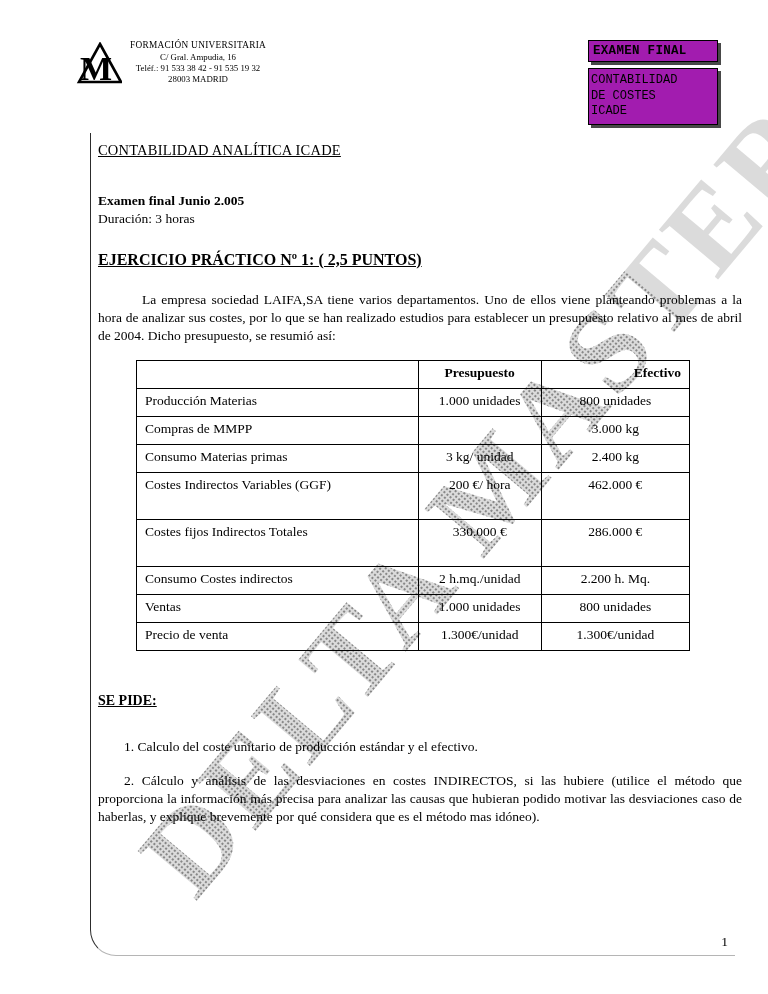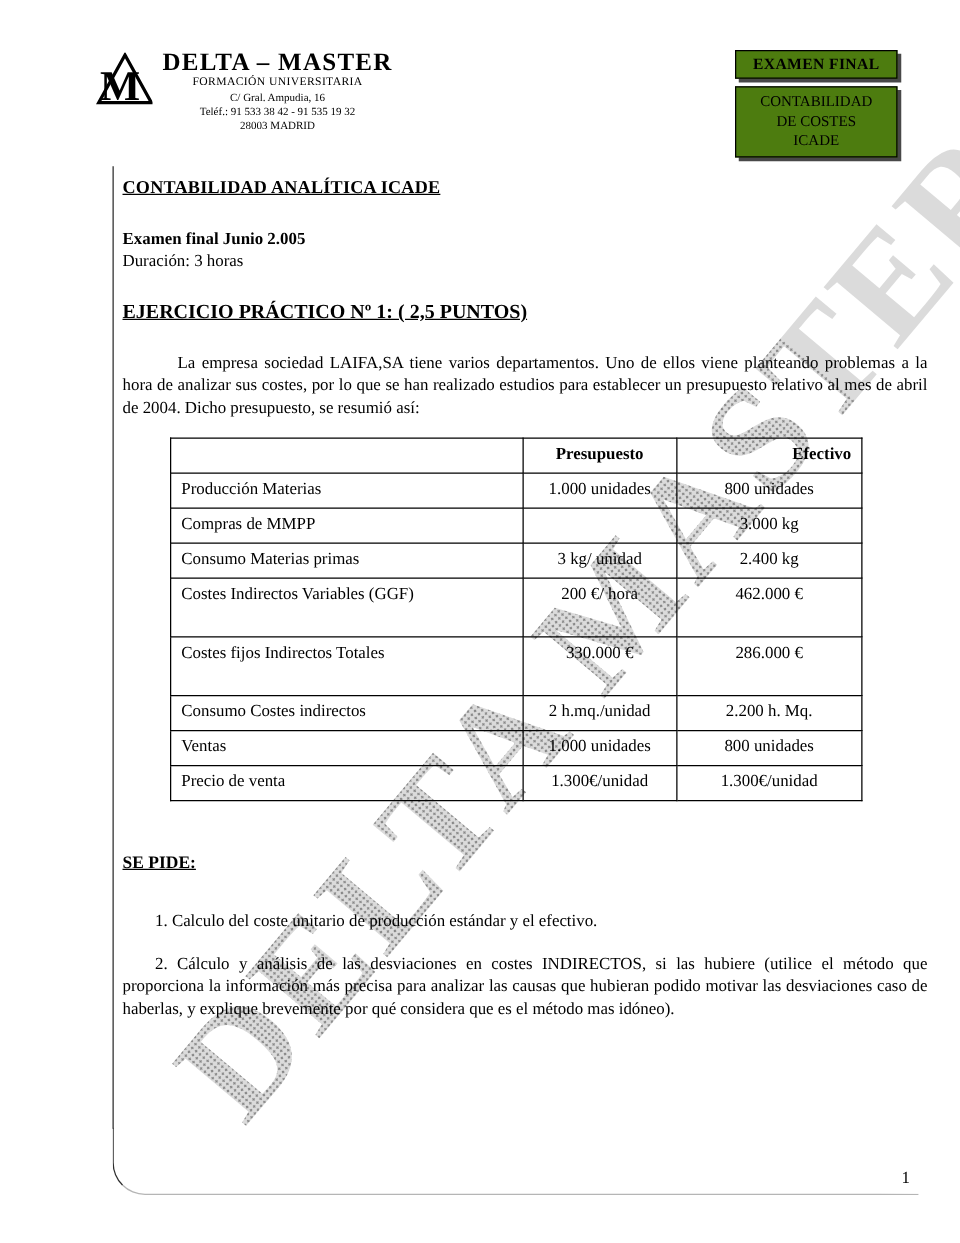--- a/index.html
+++ b/index.html
@@ -13,23 +13,23 @@
   
   .brand { position:absolute; left:76px; top:40px; display:flex; align-items:flex-start; }
   .brand .logo { margin-right:8px; margin-top:2px; }
   .brand-text { display:inline-block; text-align:center; }
   .brand-name { font-size:20px; font-weight:bold; letter-spacing:1px; line-height:1.05; }
   .brand-sub { font-size:8.8px; line-height:1.25; }
   .brand-sub.tagline { font-size:9.3px; letter-spacing:0.3px; }
 
   .exam-boxes { position:absolute; left:588px; top:40px; width:130px; }
   .stamp-box {
-    border:1px solid #000; background:#4d7c0f; text-align:center;
+    border:1px solid #000; background:#a21caf; text-align:left;
     box-shadow:3px 3px 0 rgba(40,40,40,0.85);
-    padding:3px 4px; margin-bottom:6px;
+    padding:3px 4px; margin-bottom:6px;font-family:Liberation Mono, monospace;
   }
   .stamp-box.title { font-weight:bold; font-size:12.5px; letter-spacing:0.3px; }
   .stamp-box.course { font-size:12px; line-height:1.3; padding:4px 2px; }
 
   
   .margin-line { position:absolute; left:90px; top:133px; height:770px; border-left:1.6px solid #2c2c2c; z-index:0; }
   .bottom-hook {
     position:absolute; left:90px; top:902px; width:645px; height:54px;
     border-left:1.6px solid #2c2c2c; border-bottom:1px solid #b5b5b5;
     border-bottom-left-radius:26px; z-index:0;
@@ -43,21 +43,21 @@
     font-family:"Liberation Serif", serif; font-weight:bold;
     font-size:118px; letter-spacing:6px;
     background-image:radial-gradient(circle, rgba(110,110,110,0.8) 0.9px, rgba(0,0,0,0) 1.15px);
     background-size:4px 4px;
     -webkit-background-clip:text; background-clip:text;
     color:rgba(125,125,125,0.28);
   }
 
   
   .content { position:absolute; left:98px; top:142px; width:644px; z-index:1; font-size:13.5px; }
-  .doc-title { font-size:14.5px; font-weight:bold; text-decoration:underline; margin-bottom:24px; letter-spacing:0.2px; }
+  .doc-title { font-size:14.5px; font-weight:normal; text-decoration:underline; margin-bottom:34px; letter-spacing:0.2px; }
   .exam-title { font-weight:bold; margin-bottom:2px; }
   .duration { margin-bottom:24px; }
   .exercise-heading { font-size:16px; font-weight:bold; text-decoration:underline; margin-bottom:22px; }
   .intro { text-align:justify; text-indent:44px; line-height:1.32; margin-bottom:16px; }
 
   table.budget {
     border-collapse:collapse; margin-left:38px; width:554px; font-size:13.5px;
     background:transparent;
   }
   table.budget th, table.budget td {
@@ -89,21 +89,20 @@
   <div class="bottom-hook"></div>
 
   <div class="brand">
     <span class="logo">
       <svg width="46" height="42" viewBox="0 0 46 42">
         <polygon points="24,2 45,40 3,40" fill="none" stroke="#000" stroke-width="2.6"></polygon>
         <text x="4" y="38" font-family="Liberation Serif, serif" font-size="34" font-weight="bold" fill="#000">M</text>
       </svg>
     </span>
     <span class="brand-text">
-      <div class="brand-name">DELTA – MASTER</div>
       <div class="brand-sub tagline">FORMACIÓN UNIVERSITARIA</div>
       <div class="brand-sub">C/ Gral. Ampudia, 16</div>
       <div class="brand-sub">Teléf.: 91 533 38 42 -  91 535 19 32</div>
       <div class="brand-sub">28003  MADRID</div>
     </span>
   </div>
 
   <div class="exam-boxes">
     <div class="stamp-box title">EXAMEN FINAL</div>
     <div class="stamp-box course">

